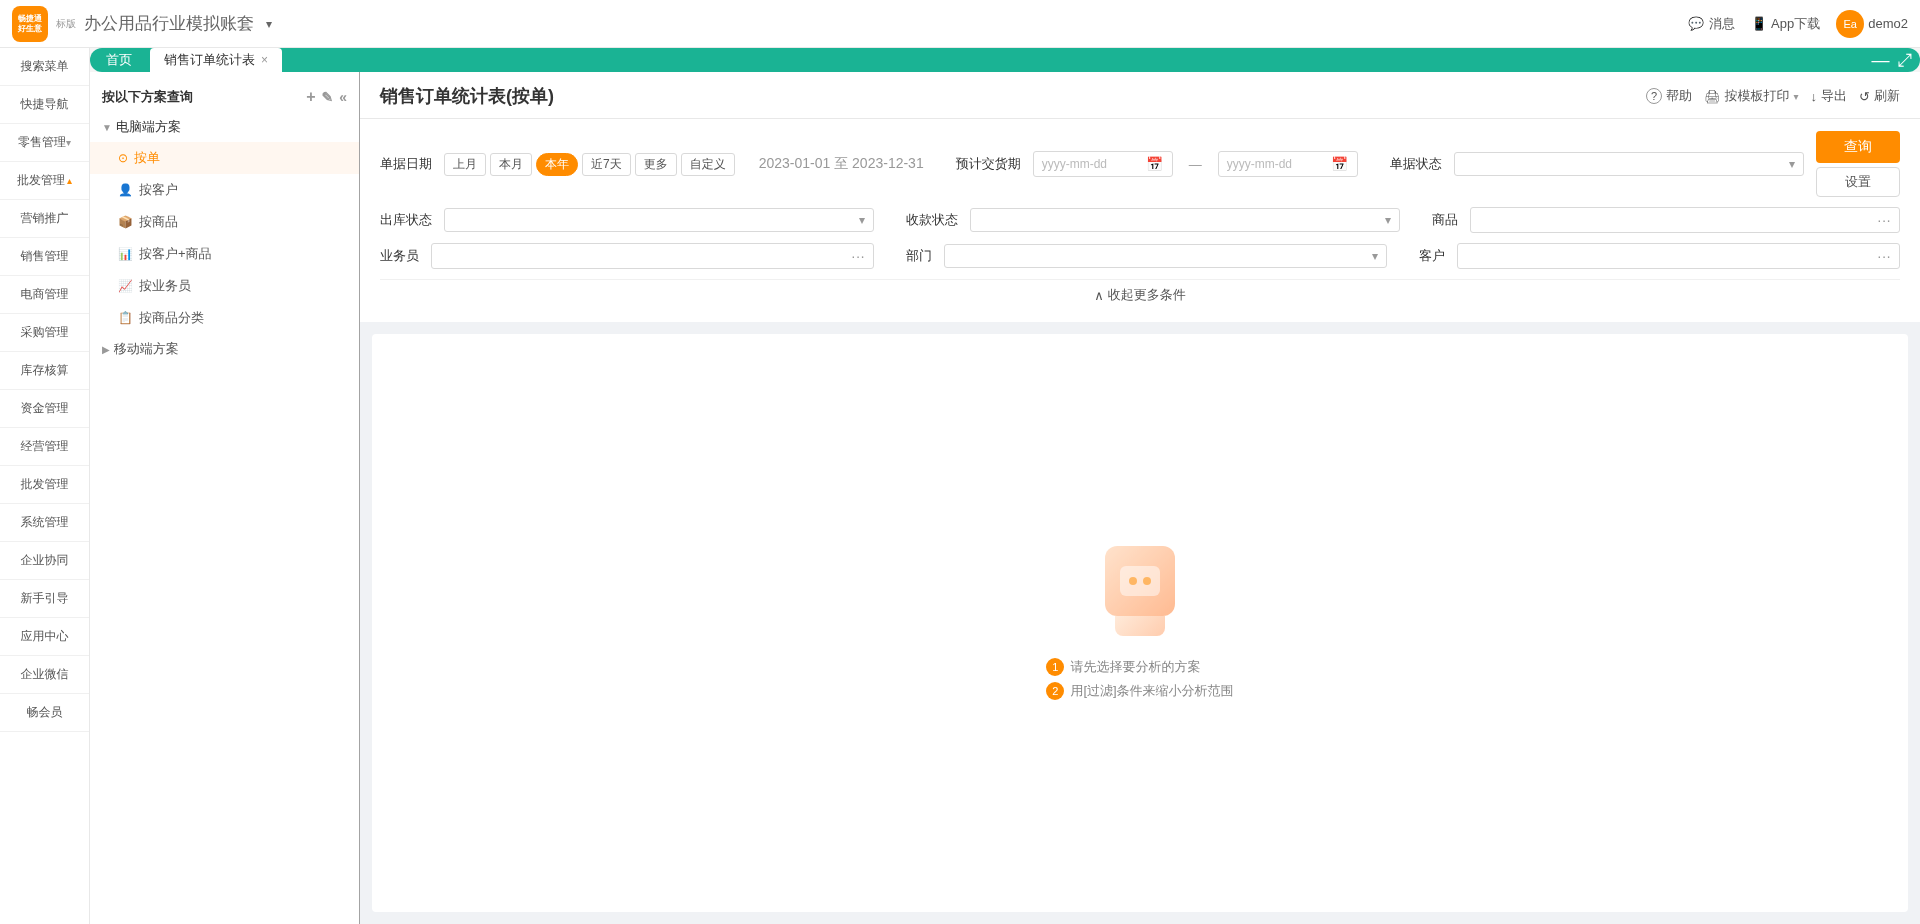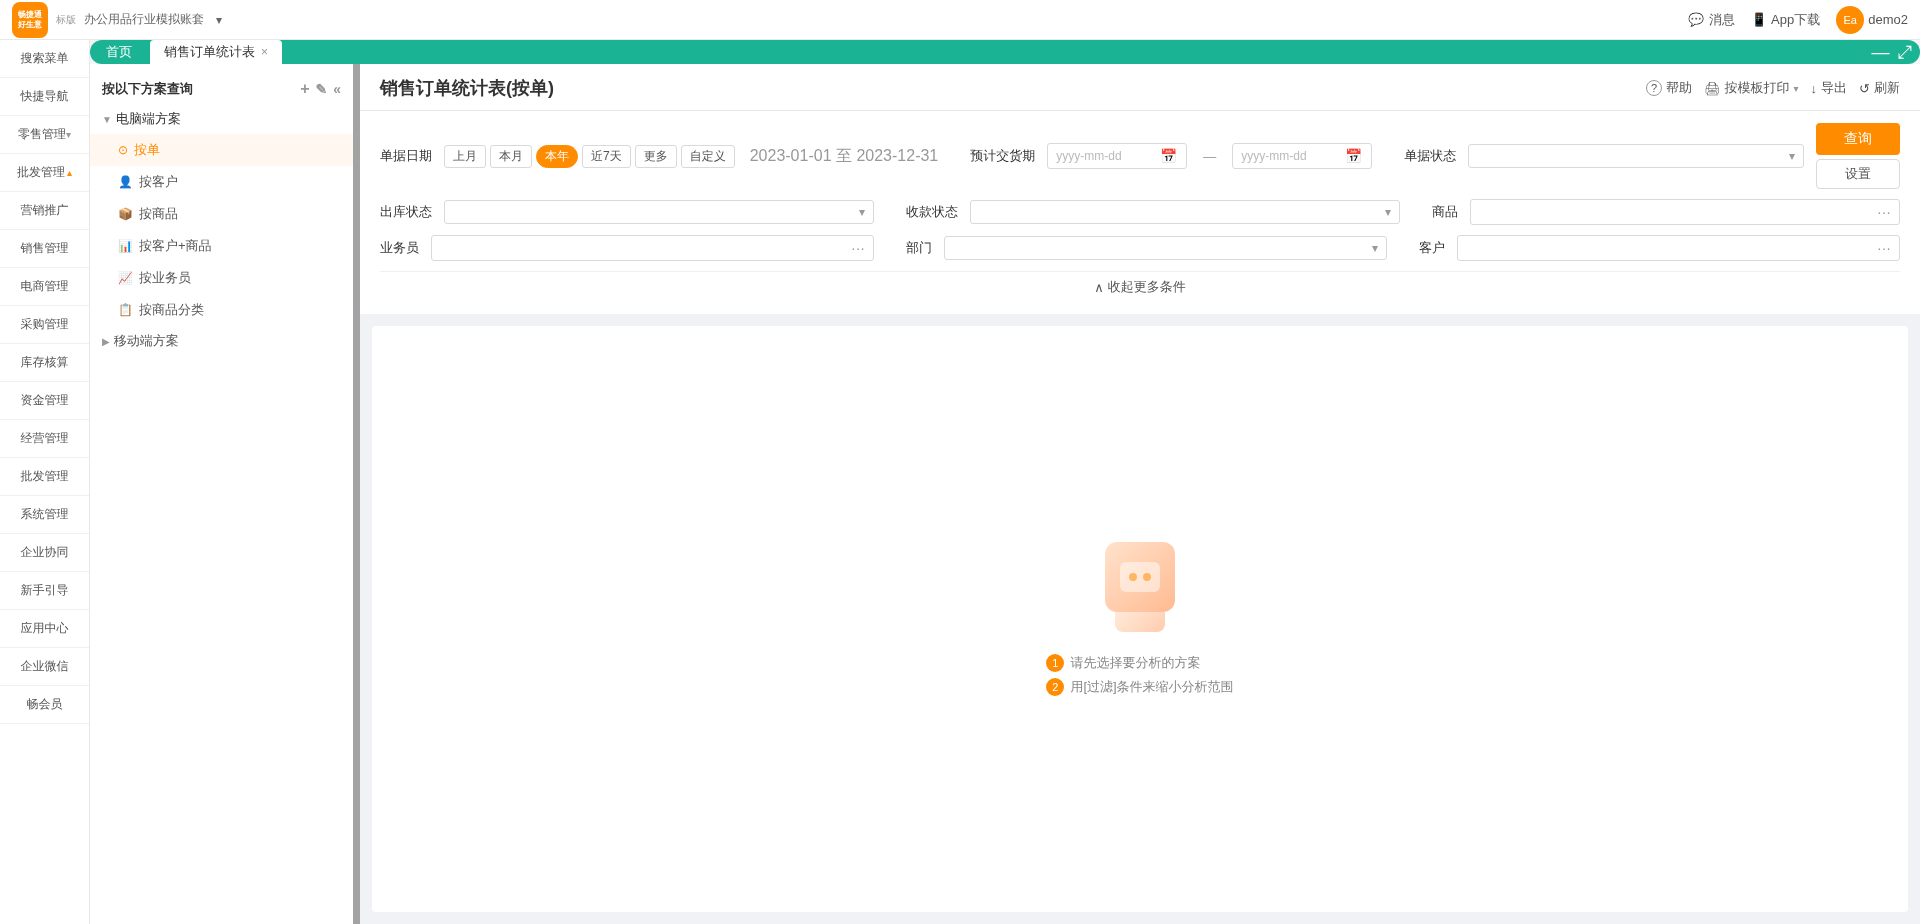--- a/index.html
+++ b/index.html
@@ -1,22 +1,22 @@
 <!DOCTYPE html>
 <html><head>
   <meta charset="utf-8">
   <style>
     * { box-sizing: border-box; margin: 0; padding: 0; }
     body { font-family: "Microsoft YaHei", "PingFang SC", sans-serif; font-size: 13px; background: #f5f5f5; color: #333; height: 924px; overflow: hidden; display: flex; flex-direction: column; }
 
     
-    .topbar { height: 40px; background: #fff; border-bottom: 1px solid #e8e8e8; display: flex; align-items: center; justify-content: space-between; padding: 0 12px; flex-shrink: 0; }
+    .topbar { height: 48px; background: #fff; border-bottom: 1px solid #e8e8e8; display: flex; align-items: center; justify-content: space-between; padding: 0 12px; flex-shrink: 0; }
     .topbar-left { display: flex; align-items: center; gap: 8px; }
     .topbar-logo { width: 36px; height: 36px; background: #ff8c00; border-radius: 8px; display: flex; align-items: center; justify-content: center; color: #fff; font-size: 10px; font-weight: bold; flex-shrink: 0; }
-    .topbar-title { font-size: 12px; color: #666; }
+    .topbar-title { font-size: 17px; color: #666; }
     .topbar-dropdown { font-size: 12px; color: #666; cursor: pointer; margin-left: 4px; }
     .topbar-right { display: flex; align-items: center; gap: 16px; font-size: 13px; color: #555; }
     .topbar-right-item { display: flex; align-items: center; gap: 4px; cursor: pointer; }
     .topbar-avatar { width: 28px; height: 28px; background: #ff8c00; border-radius: 50%; display: flex; align-items: center; justify-content: center; color: #fff; font-size: 11px; }
 
     
     .main-layout { display: flex; flex: 1; overflow: hidden; }
 
     
     .sidebar { width: 90px; background: #fff; border-right: 1px solid #e8e8e8; display: flex; flex-direction: column; overflow-y: auto; flex-shrink: 0; }
@@ -30,21 +30,21 @@
     .tab-home { padding: 0 16px; height: 100%; display: flex; align-items: center; color: #fff; font-size: 13px; cursor: pointer; background: transparent; }
     .tab-active { background: #fff; color: #333; height: 100%; padding: 0 14px; display: flex; align-items: center; gap: 6px; font-size: 13px; cursor: pointer; border-radius: 4px 4px 0 0; margin-left: 2px; text-align: center; }
     .tab-close { color: #999; font-size: 12px; cursor: pointer; }
     .tabbar-right { margin-left: auto; display: flex; align-items: center; padding-right: 8px; gap: 8px; }
     .tabbar-icon-btn { color: #fff; font-size: 16px; cursor: pointer; background: none; border: none; }
 
     
     .page-content { flex: 1; overflow: hidden; display: flex; background: #f0f2f5; }
 
     
-    .left-panel { width: 270px; background: #fff; border-right: 7px solid #a3a3a3; padding: 10px 0; flex-shrink: 0; overflow-y: auto; }
+    .left-panel { width: 270px; background: #fff; border-right: 1px solid #a3a3a3; padding: 10px 0; flex-shrink: 0; overflow-y: auto; }
     .left-panel-header { padding: 6px 12px; font-size: 13px; color: #333; font-weight: bold; display: flex; align-items: center; justify-content: space-between; }
     .left-panel-toolbar { display: flex; align-items: center; gap: 6px; }
     .left-panel-toolbar span { cursor: pointer; color: #999; font-size: 14px; }
     .scheme-group { }
     .scheme-group-header { display: flex; align-items: center; gap: 4px; padding: 6px 12px; font-size: 13px; color: #333; cursor: pointer; }
     .scheme-item { padding: 7px 14px 7px 28px; font-size: 13px; cursor: pointer; color: #555; display: flex; align-items: center; gap: 6px; }
     .scheme-item.active { color: #ff8c00; background: #fff7f0; }
     .scheme-item-icon { font-size: 12px; color: #999; }
     .scheme-mobile { padding: 6px 12px; font-size: 13px; color: #555; cursor: pointer; display: flex; align-items: center; gap: 4px; }
 
@@ -57,21 +57,21 @@
     .page-header-actions { display: flex; align-items: center; gap: 12px; font-size: 13px; color: #555; }
     .page-header-actions .action-btn { display: flex; align-items: center; gap: 4px; cursor: pointer; color: #555; }
 
     
     .filter-area { background: #fff; padding: 12px 20px; flex-shrink: 0; }
     .filter-row { display: flex; align-items: center; gap: 12px; margin-bottom: 10px; flex-wrap: wrap; }
     .filter-label { font-size: 13px; color: #333; white-space: nowrap; flex-shrink: 0; }
     .date-quick-btns { display: flex; align-items: flex-end; gap: 4px; }
     .date-quick-btn { padding: 2px 8px; border: 1px solid #d9d9d9; border-radius: 3px; font-size: 12px; cursor: pointer; color: #555; background: #fff; }
     .date-quick-btn.active { background: #ff8c00; color: #fff; border-color: #ff8c00; border-radius: 12px; }
-    .date-range-text { font-size: 16px; color: #999; margin-left: 3px; }
+    .date-range-text { font-size: 14px; color: #999; margin-left: 12px; }
     .filter-input { border: 1px solid #d9d9d9; border-radius: 3px; padding: 4px 8px; font-size: 13px; color: #999; background: #fff; min-width: 180px; display: flex; align-items: center; justify-content: space-between; cursor: pointer; }
     .filter-dash { color: #999; margin: 0 4px; }
     .filter-calendar-icon { color: #999; font-size: 14px; cursor: pointer; }
     .filter-select { border: 1px solid #d9d9d9; border-radius: 3px; padding: 4px 8px; font-size: 13px; color: #999; background: #fff; min-width: 200px; display: flex; align-items: center; justify-content: space-between; cursor: pointer; }
     .filter-select-wide { flex: 1; min-width: 280px; }
     .filter-dots { color: #999; cursor: pointer; font-size: 14px; }
     .collapse-btn { display: flex; align-items: center; justify-content: center; gap: 4px; padding: 6px 14px; font-size: 13px; color: #555; cursor: pointer; border-top: 1px solid #f0f0f0; margin-top: 4px; }
 
     
     .filter-actions { display: flex; flex-direction: column; gap: 4px; margin-left: auto; }

